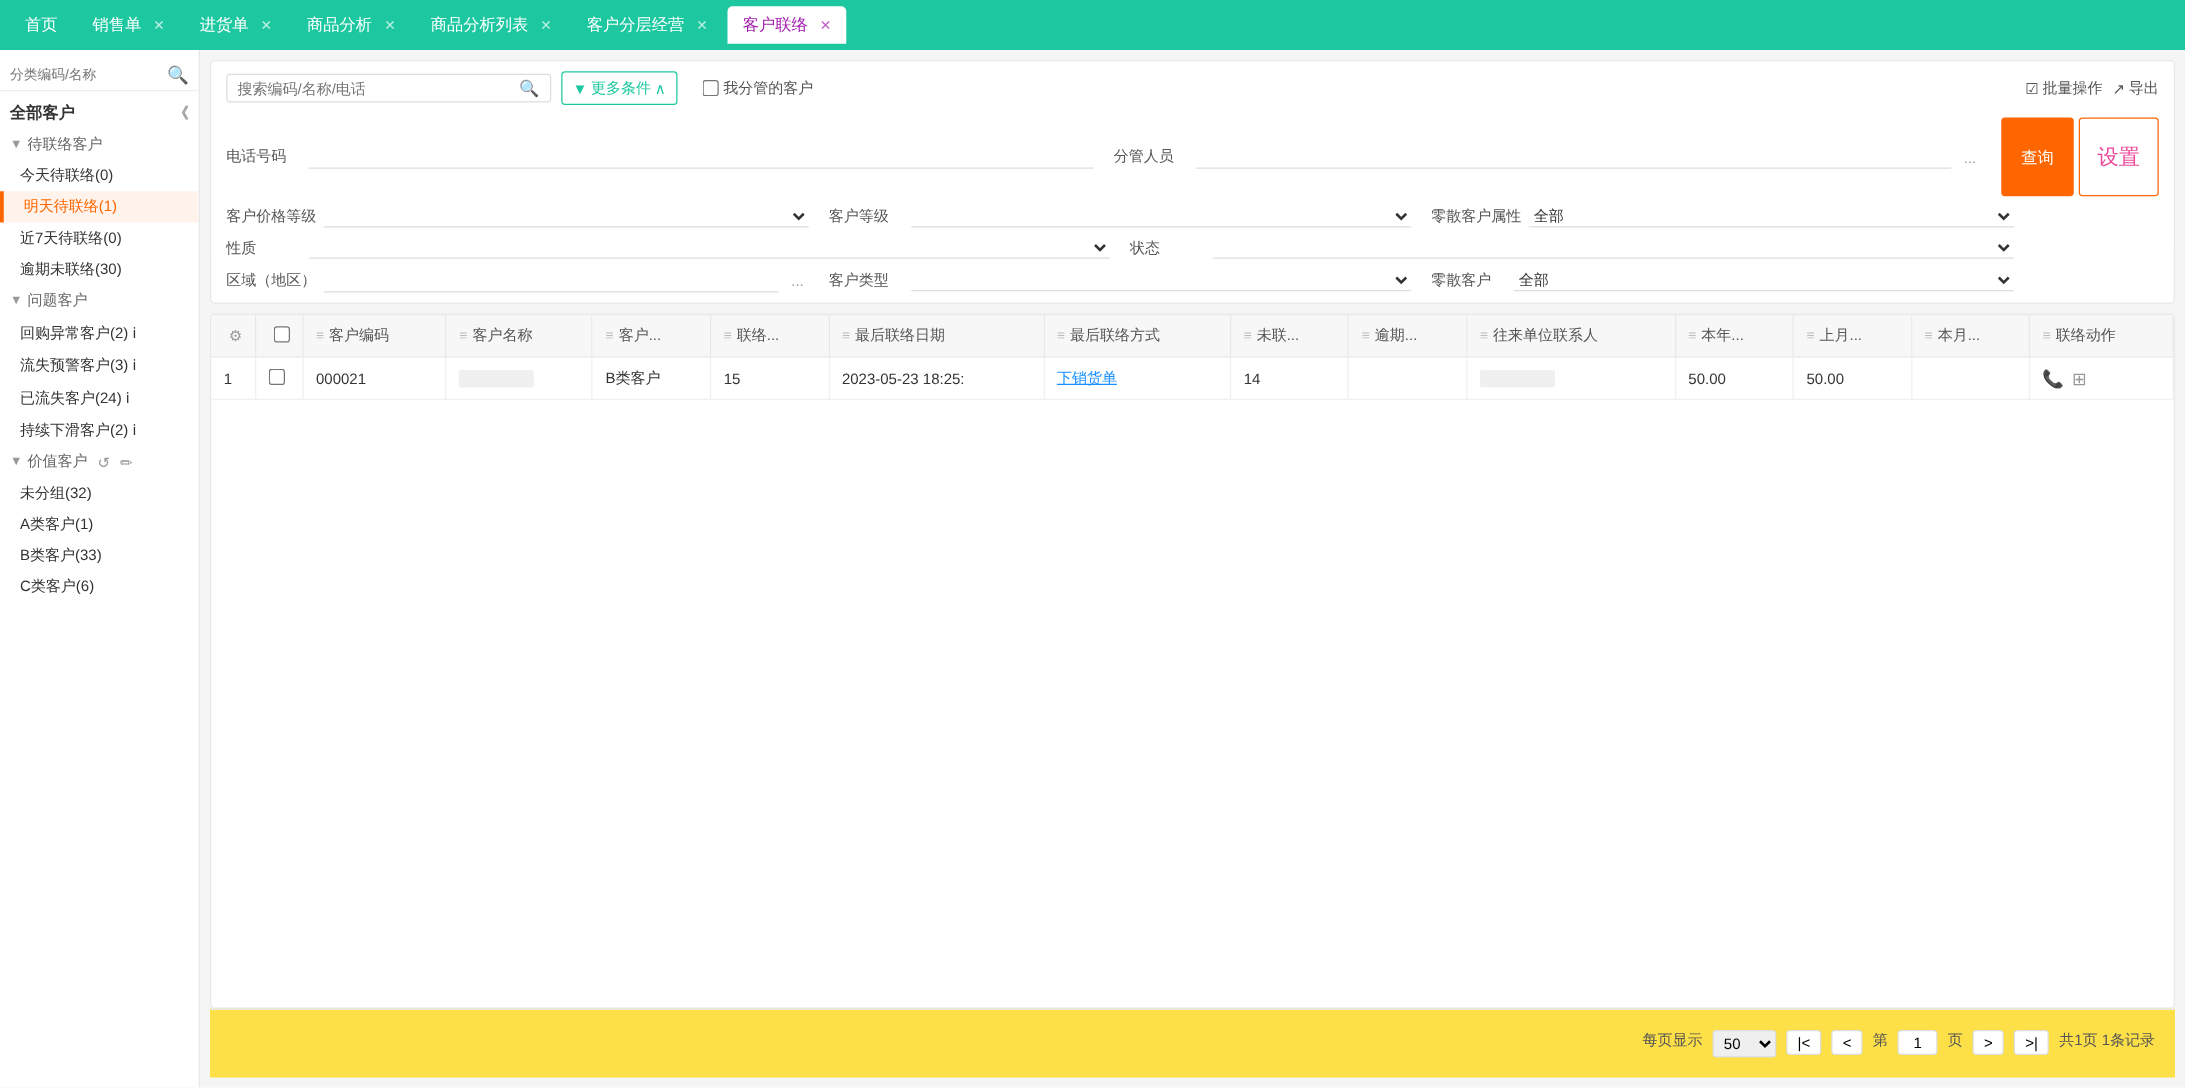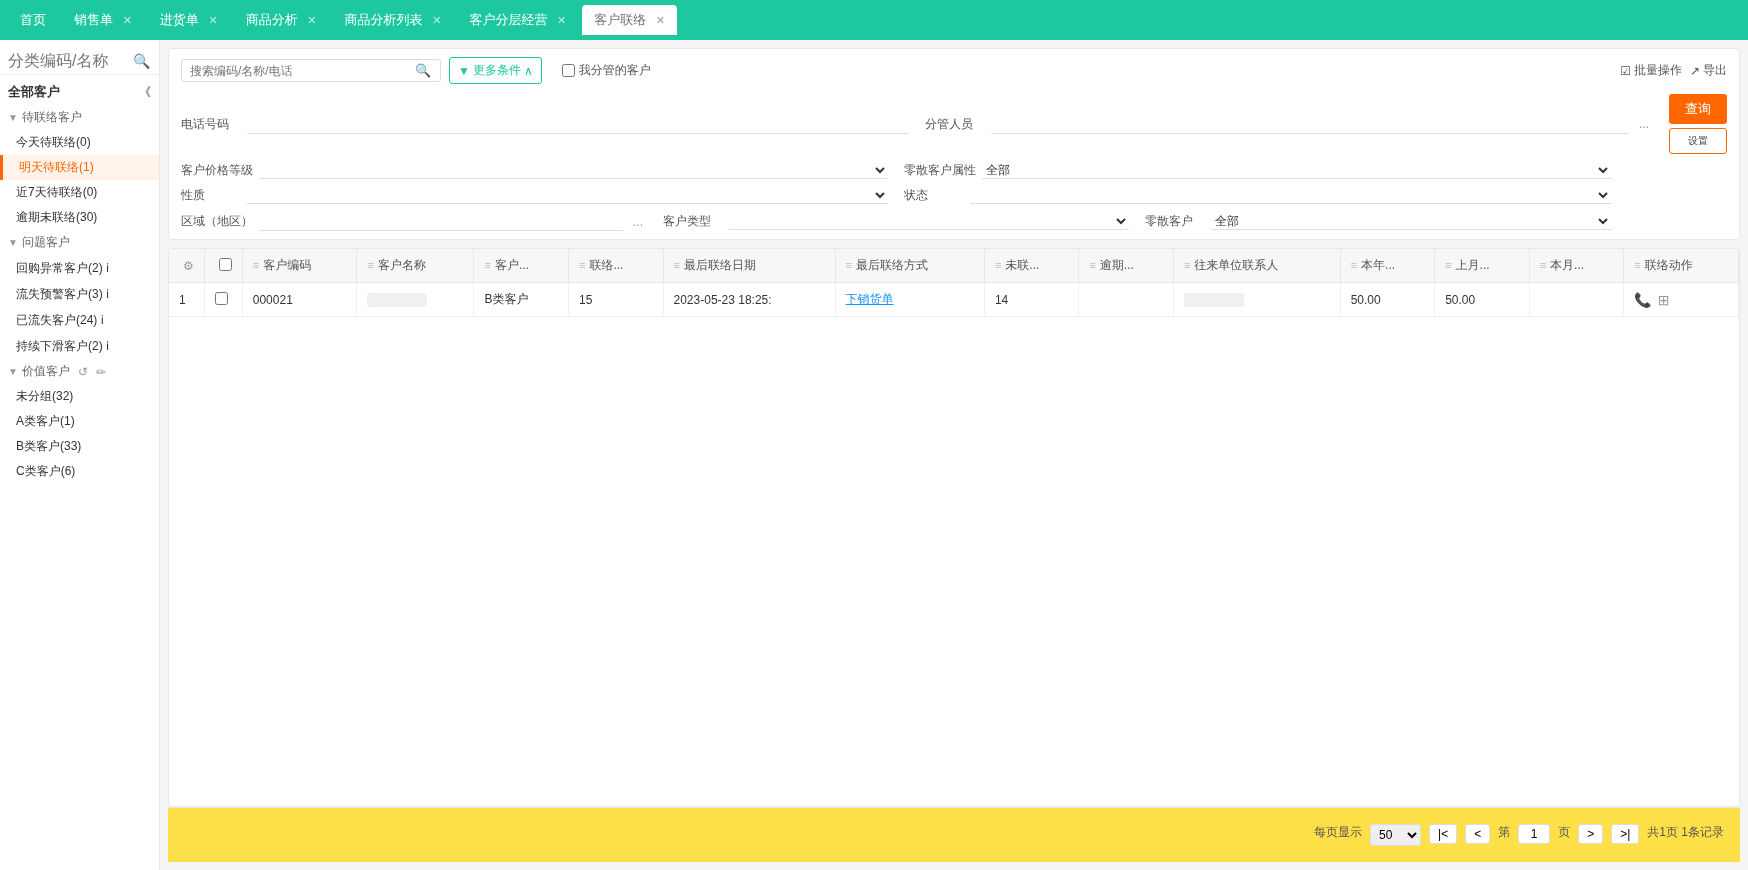--- a/index.html
+++ b/index.html
@@ -15,21 +15,21 @@
       gap: 4px;
     }
     .nav-item {
       color: #fff;
       padding: 6px 12px;
       cursor: pointer;
       font-size: 13px;
       border-radius: 3px;
       white-space: nowrap;
     }
-    .nav-item.active { background: #fff; color: #737373; border-radius: 4px 4px 0 0; text-align: right; }
+    .nav-item.active { background: #fff; color: #a21caf; border-radius: 4px 4px 0 0; text-align: right; }
     .nav-item .close-x { margin-left: 6px; font-size: 11px; opacity: 0.7; }
 
     
     .main-layout {
       display: flex;
       height: calc(100vh - 40px);
       background: #f5f5f5;
     }
 
     
@@ -44,21 +44,21 @@
     .sidebar-search {
       display: flex;
       align-items: center;
       padding: 4px 8px;
       border-bottom: 1px solid #eee;
       margin-bottom: 4px;
     }
     .sidebar-search input {
       border: none;
       outline: none;
-      font-size: 16px;
+      font-size: 11px;
       width: 100%;
       color: #999;
     }
     .sidebar-search .search-icon { color: #999; font-size: 14px; cursor: pointer; }
     .sidebar-section-title {
       padding: 4px 8px;
       font-weight: bold;
       font-size: 13px;
       display: flex;
       align-items: center;
@@ -201,30 +201,29 @@
       background: #ff6600;
       color: #fff;
       border: none;
       padding: 6px 16px;
       border-radius: 3px;
       cursor: pointer;
       font-size: 13px;
     }
     .btn-settings {
       background: #fff;
-      color: #404040;
+      color: #ec4899;
       border: 1px solid #ff6600;
-      padding: 5px 14px;
-      border-radius: 3px;
-      cursor: pointer;
-      font-size: 10px;
+      padding: 19px 14px;
+      border-radius: 3px;
+      cursor: pointer;
+      font-size: 17px;
     }
     .filter-actions {
       display: flex;
-      flex-direction: column;
       gap: 4px;
     }
     .ellipsis-btn { color: #999; cursor: pointer; font-size: 12px; padding: 0 4px; }
 
     
     .table-container {
       flex: 1;
       background: #fff;
       border: 1px solid #e8e8e8;
       border-radius: 4px;
@@ -405,20 +404,28 @@
           </div>
           <div class="filter-actions">
             <button class="btn-query">查询</button>
             <button class="btn-settings">设置</button>
           </div>
         </div>
 
         <div class="filter-row">
           <div class="filter-item">
             <label>客户价格等级</label>
+            <div class="filter-select-wrap">
+              <select style="flex:1;border:none;outline:none;font-size:12px;background:transparent;">
+                <option></option>
+              </select>
+            </div>
+          </div>
+          <div class="filter-item">
+            <label>客户等级</label>
             <div class="filter-select-wrap">
               <select style="flex:1;border:none;outline:none;font-size:12px;background:transparent;">
                 <option></option>
               </select>
             </div>
           </div>
           <div class="filter-item">
             <label>零散客户属性</label>
             <div class="filter-select-wrap">
               <select style="flex:1;border:none;outline:none;font-size:12px;background:transparent;">

